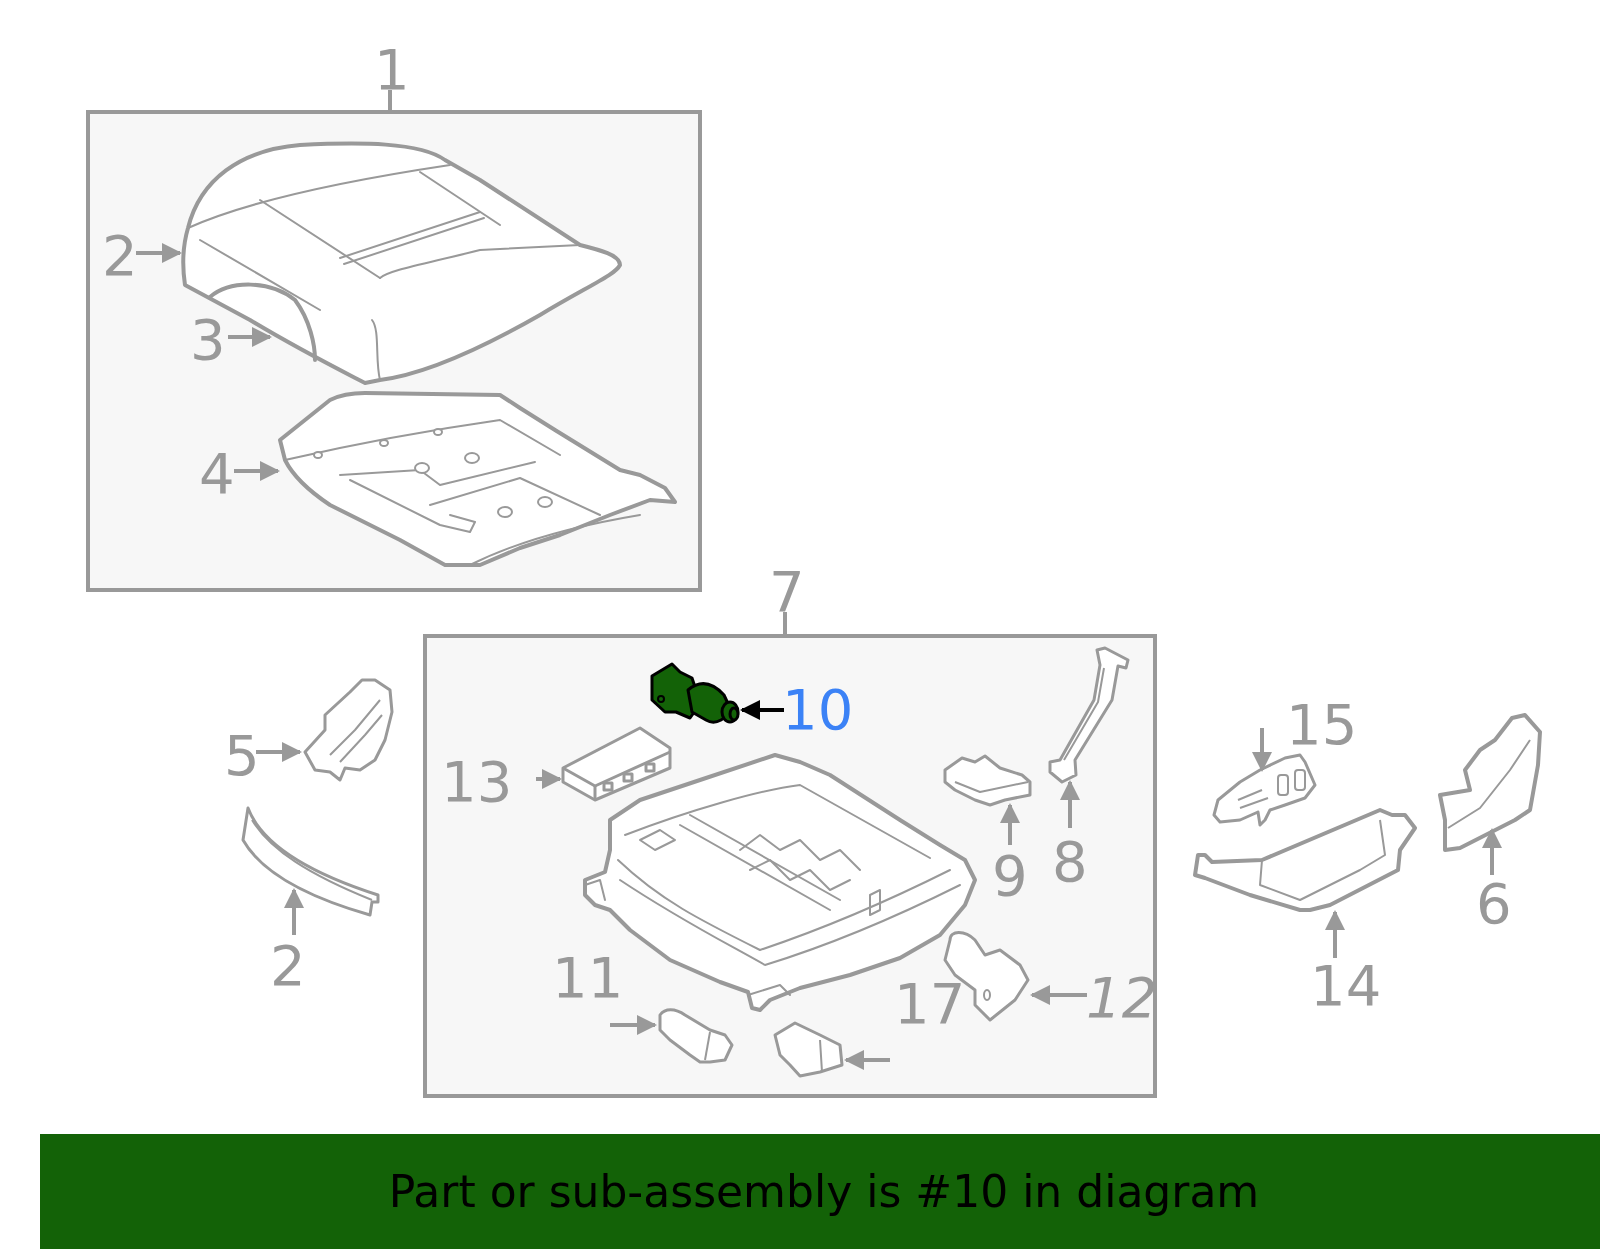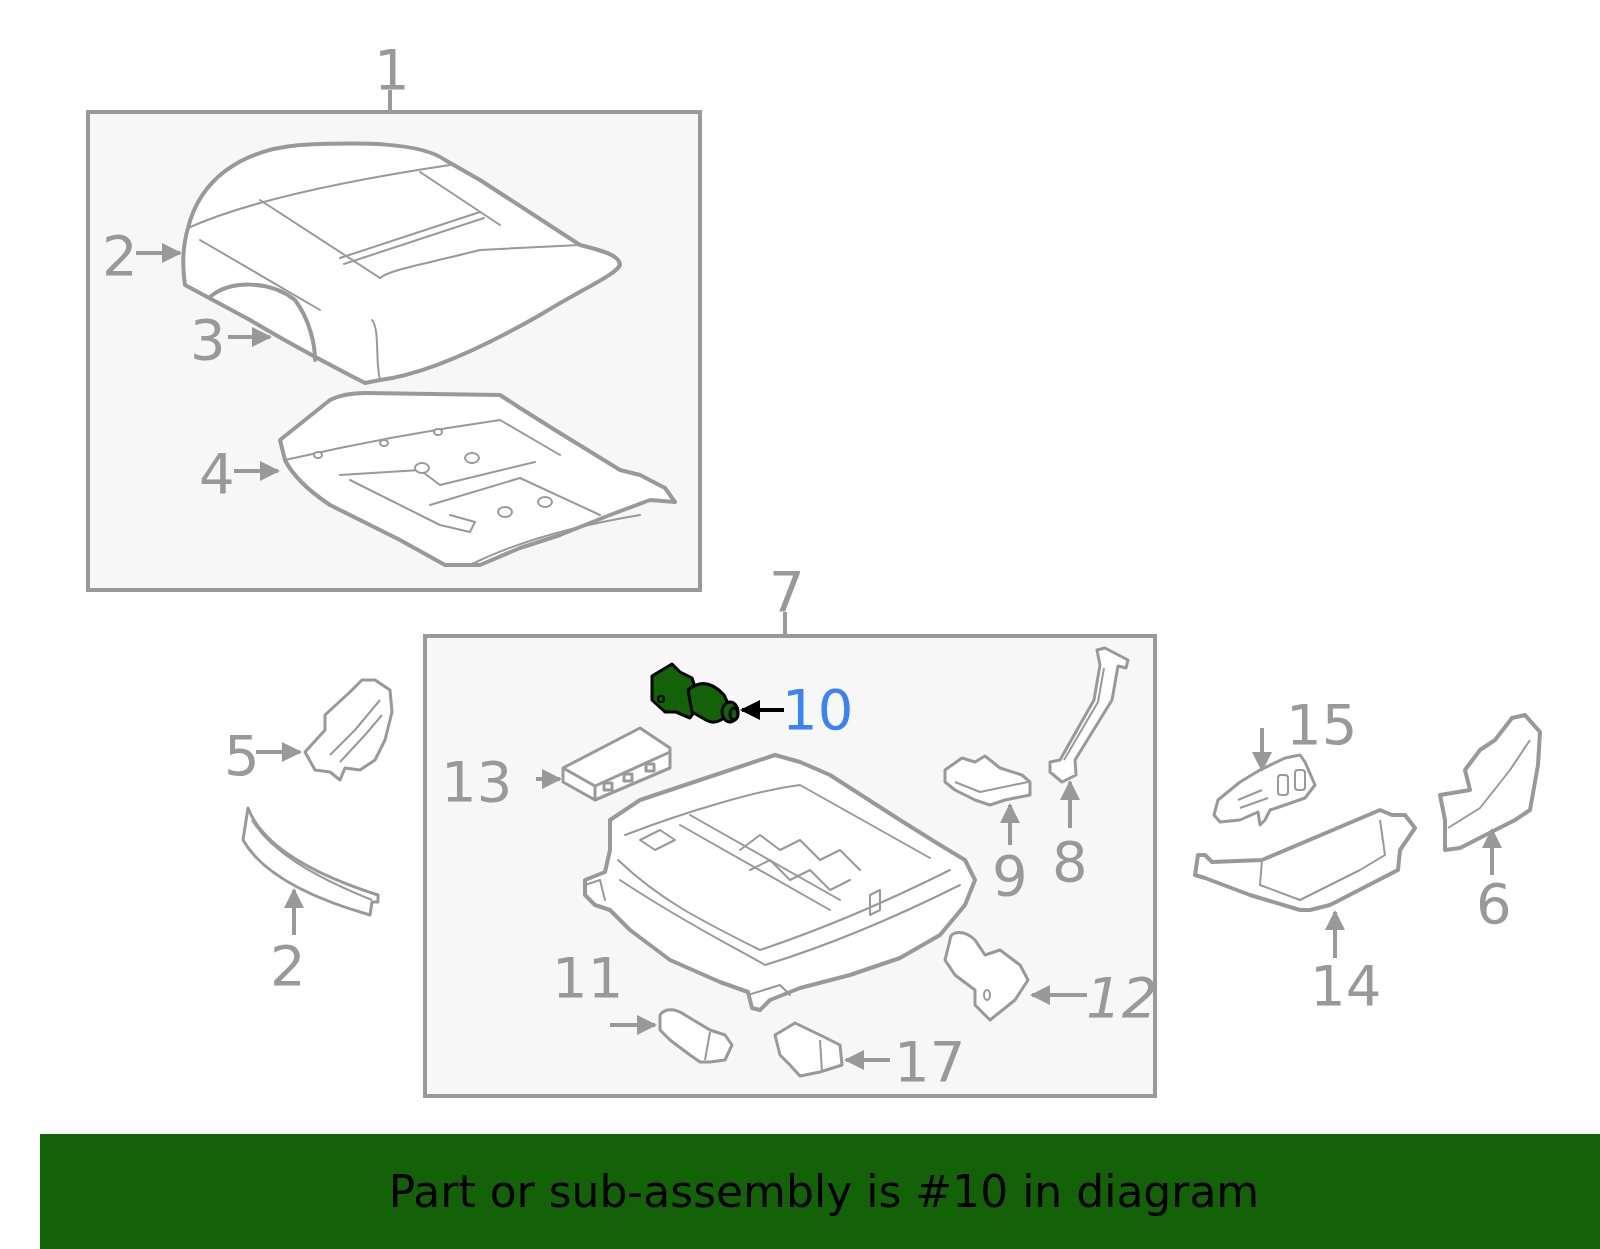--- a/index.html
+++ b/index.html
@@ -180,17 +180,17 @@
 <div class="callout" style="left:769px;top:564px;">7</div>
 <div class="callout" style="left:1052px;top:834px;">8</div>
 <div class="callout" style="left:992px;top:848px;">9</div>
 <div class="callout hl" style="left:782px;top:682px;">10</div>
 <div class="callout" style="left:552px;top:950px;">11</div>
 <div class="callout" style="left:1086px;top:970px;font-style:italic;">12</div>
 <div class="callout" style="left:441px;top:754px;">13</div>
 <div class="callout" style="left:1310px;top:958px;">14</div>
 <div class="callout" style="left:1238px;top:697px;margin-left:48px;">15</div>
 <div class="callout" style="left:270px;top:938px;">2</div>
-<div class="callout" style="left:894px;top:1034px;">17</div>
+<div class="callout" style="left:894px;top:976px;">17</div>
 
 <div class="banner">
   <div class="banner-line">Part or sub-assembly is #10 in diagram</div>
 </div>
 
 </body></html>

